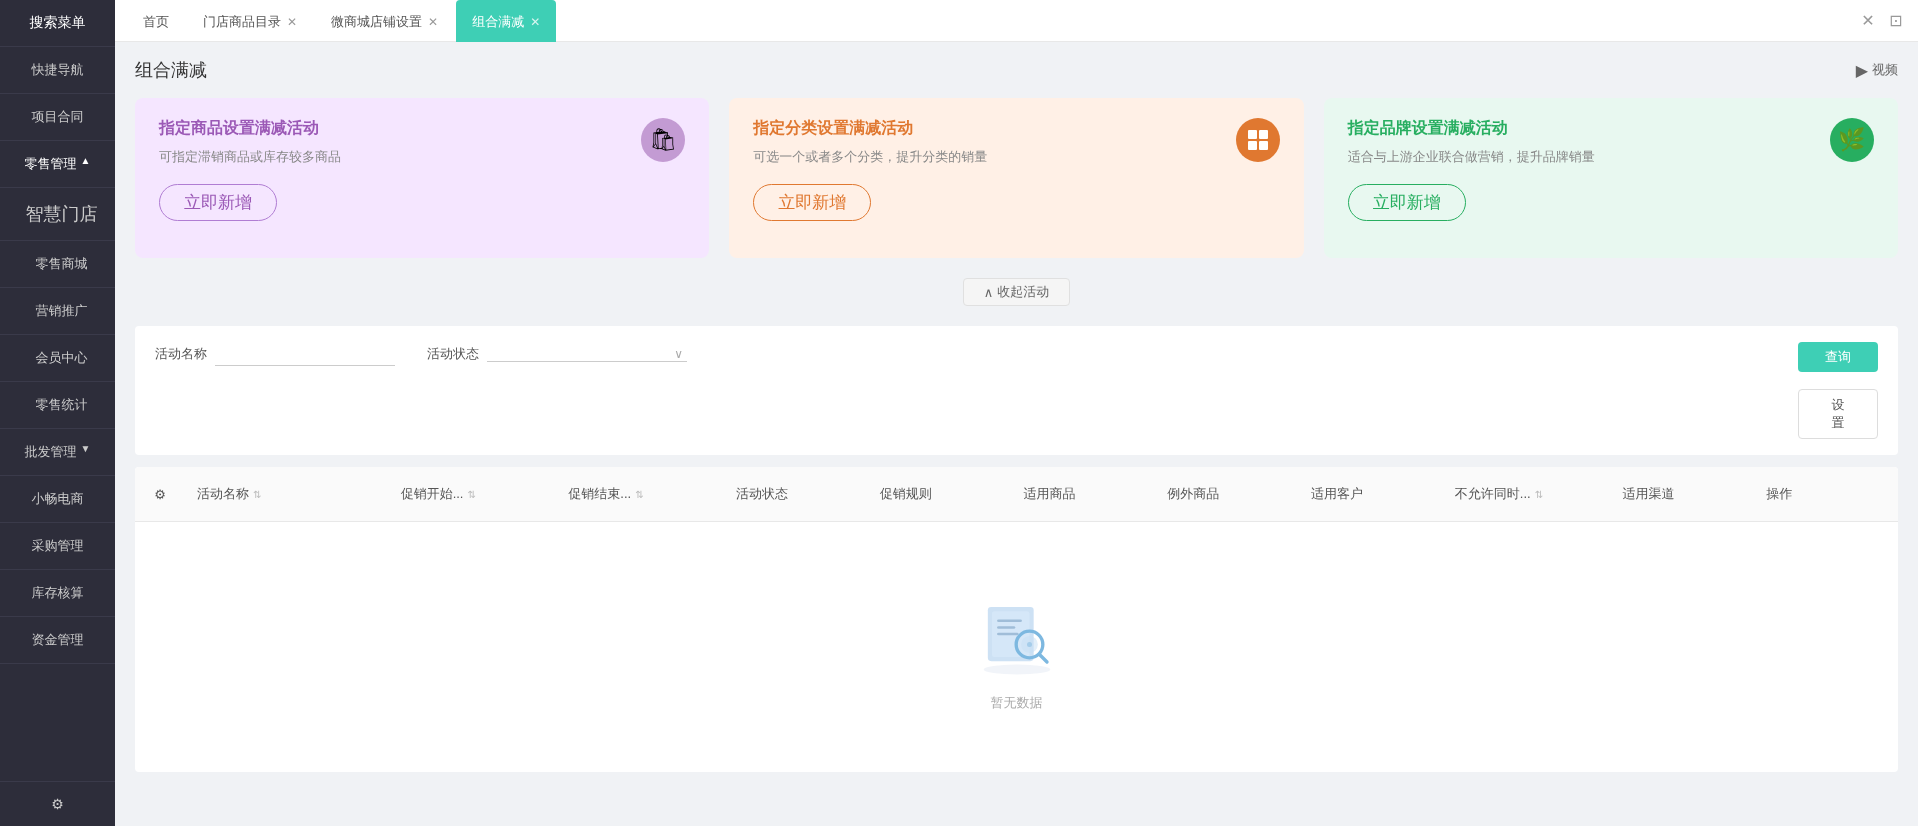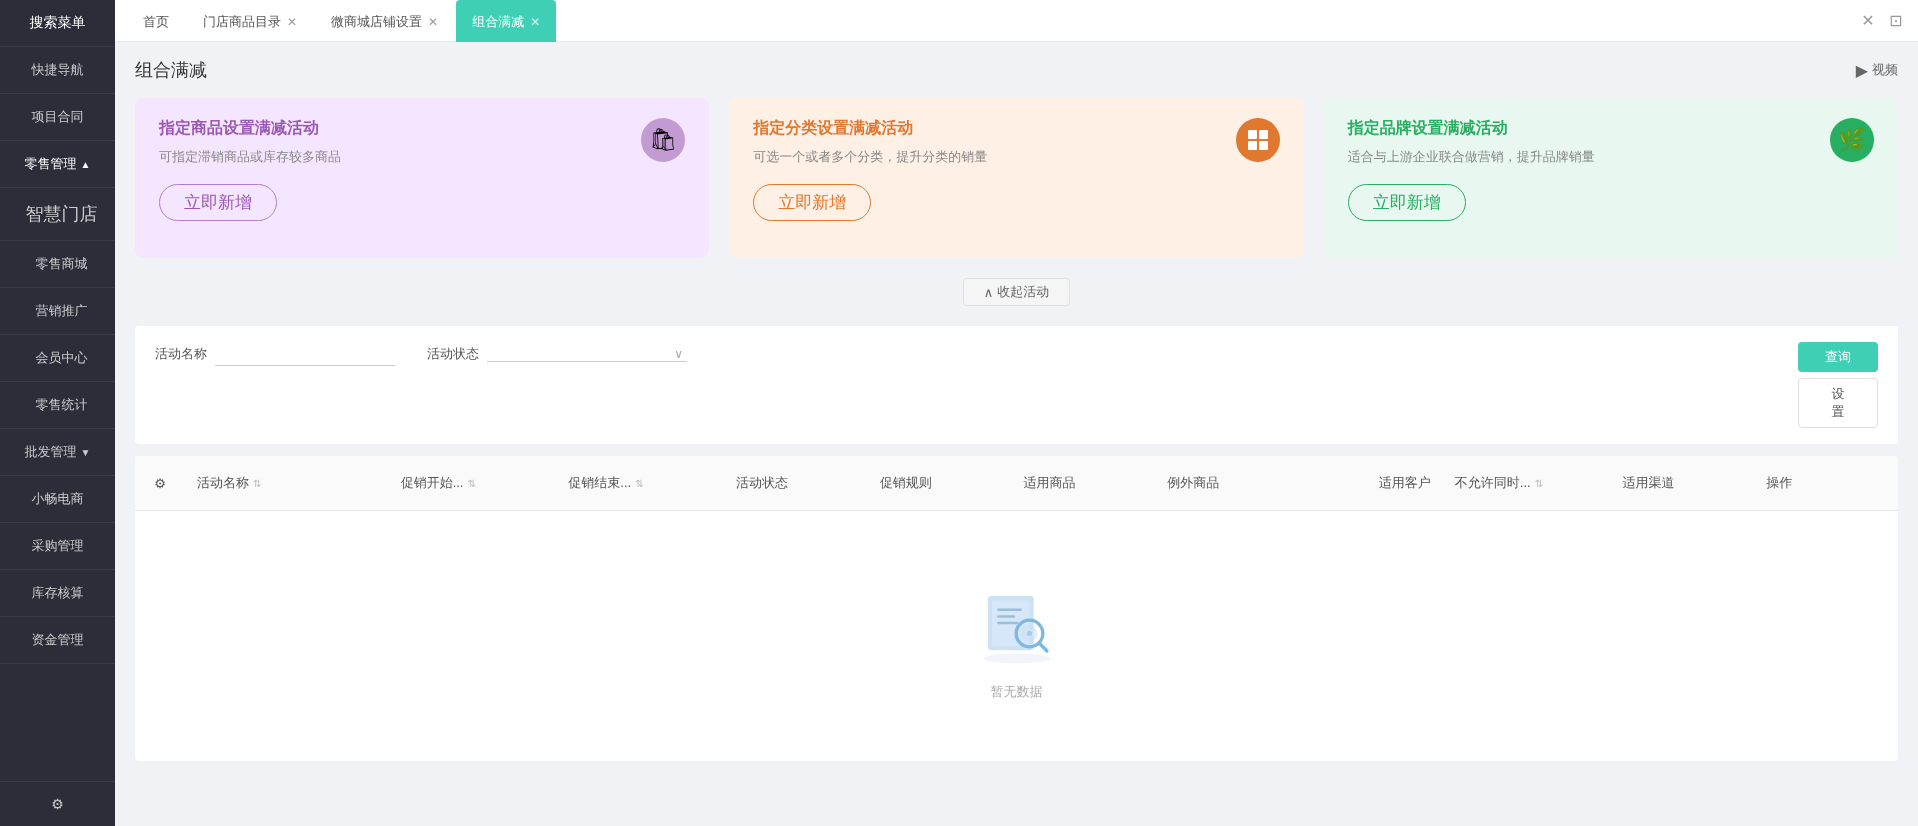--- a/index.html
+++ b/index.html
@@ -25,21 +25,21 @@
       font-family: Liberation Serif, serif;
     }
     .sidebar-item {
       padding: 14px 10px;
       text-align: center;
       color: #ccc;
       font-size: 13px;
       cursor: pointer;
       border-bottom: 1px solid #3a3a4a;
       display: flex;
-      align-items: center;
+      align-items: flex-start;
       justify-content: center;
       gap: 4px;
     }
     .sidebar-item .arrow { font-size: 10px; }
     .sidebar-bottom {
       margin-top: auto;
       padding: 14px 10px;
       text-align: center;
       color: #ccc;
       cursor: pointer;
@@ -242,21 +242,21 @@
       padding: 4px 8px;
       font-size: 13px;
       color: #999;
     }
     .select-arrow { color: #aaa; font-size: 12px; padding-right: 4px; }
 
     .search-actions {
       margin-left: auto;
       display: flex;
       flex-direction: column;
-      gap: 6px;
+      gap: 17px;
       align-items: flex-end;
     }
     .btn-query {
       background: #3ecfb5;
       color: #fff;
       border: none;
       border-radius: 4px;
       padding: 6px 24px;
       font-size: 13px;
       cursor: pointer;
@@ -297,21 +297,21 @@
     }
     .th .sort-icon { color: #bbb; font-size: 10px; display: flex; flex-direction: column; }
     .th-settings { width: 50px; justify-content: center; }
     .th-name { flex: 1.5; }
     .th-start { flex: 1.2; }
     .th-end { flex: 1.2; }
     .th-status { flex: 1; }
     .th-rule { flex: 1; }
     .th-goods { flex: 1; }
     .th-except { flex: 1; }
-    .th-customer { flex: 1; justify-content: flex-end; }
+    .th-customer { flex: 1; }
     .th-concurrent { flex: 1.2; }
     .th-channel { flex: 1; }
     .th-action { flex: 1; text-align: right; }
 
     
     .empty-state {
       display: flex;
       flex-direction: column;
       align-items: center;
       padding: 60px 20px;

